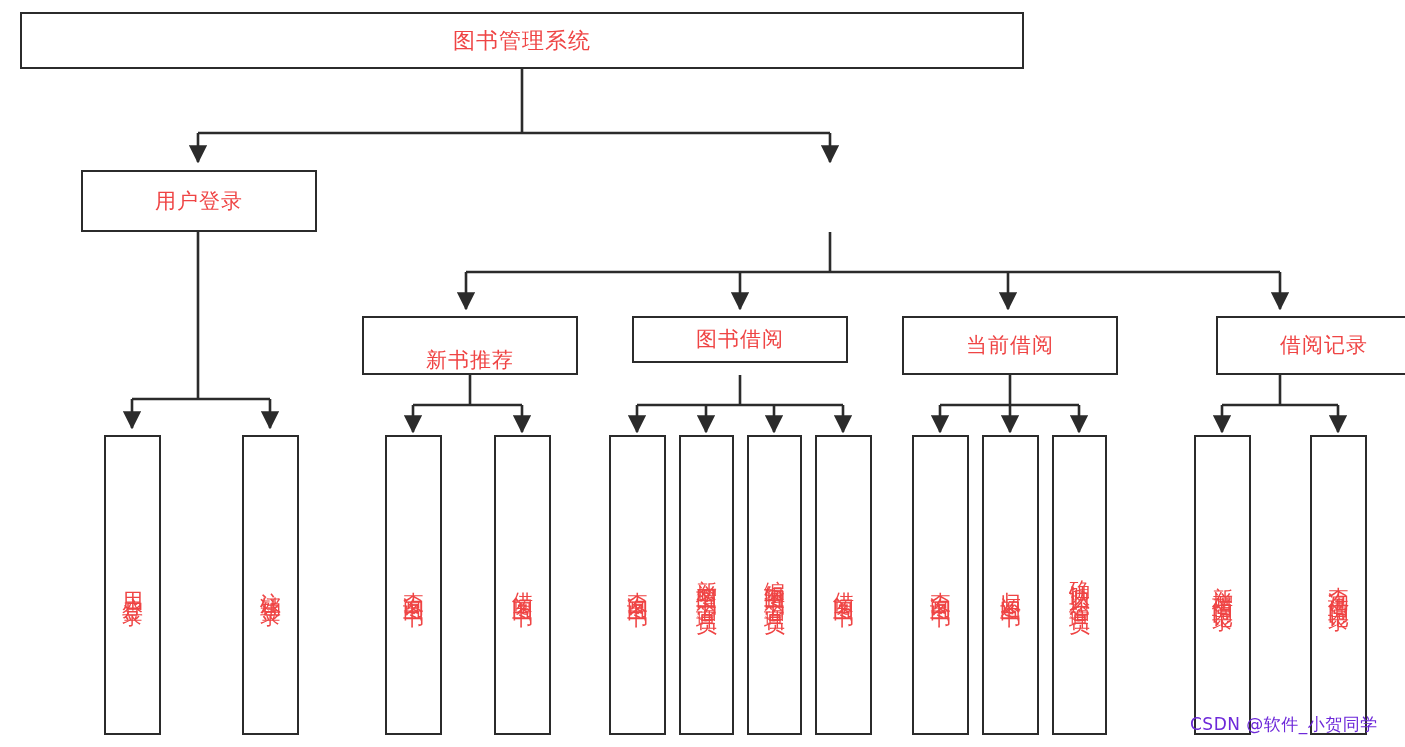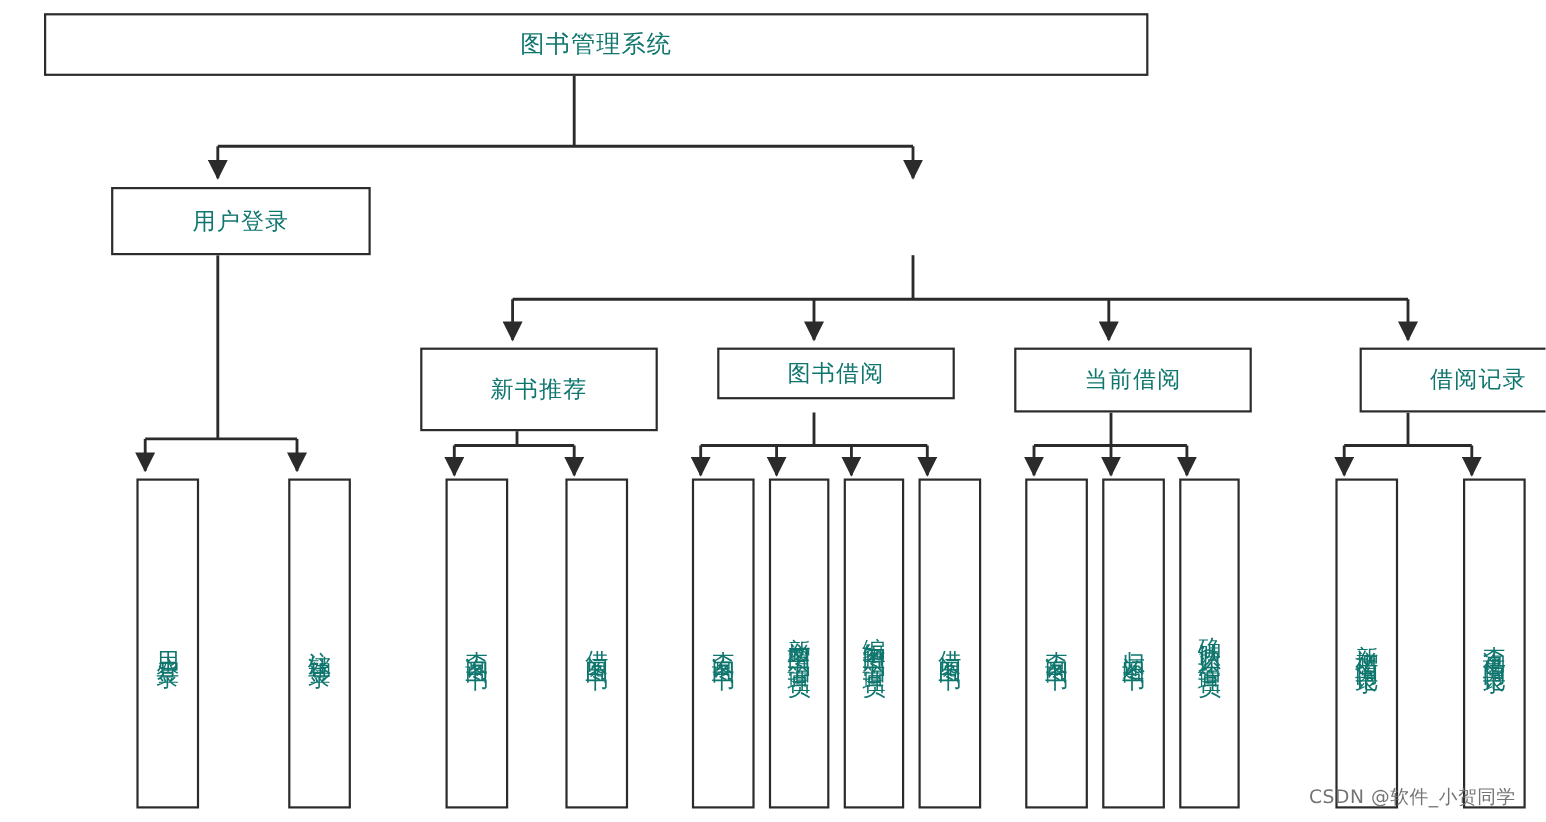--- a/index.html
+++ b/index.html
@@ -10,23 +10,22 @@
   }
   #canvas{position:relative;width:1405px;height:747px;background:#fff;}
   svg.wires{position:absolute;left:0;top:0;width:1405px;height:747px;overflow:visible;}
 
   .node{
     position:absolute;
     box-sizing:border-box;
     background:#ffffff;
     border:2.5px solid #2b2b2b;
     display:flex;align-items:center;justify-content:center;
-    color:#0f766e;
+    color:#ef4444;
     z-index:2;
-    margin-left:20px;
   }
   .node .lbl{
     display:block;
     text-align:center;
     line-height:1.18;
     white-space:nowrap;
   }
   
   .h-node .lbl{font-size:21px;letter-spacing:1px;}
   .root .lbl{font-size:22px;letter-spacing:1px;}
@@ -41,21 +40,21 @@
     line-height:1.05;
     white-space:nowrap;
     max-height:292px;
   }
   .v-node.tall .lbl{max-height:292px;}
 
   .watermark{
     position:absolute;
     left:1190px;top:713px;
     font-size:17px;
-    color:#737373;
+    color:#6d28d9;
     letter-spacing:0.5px;
     white-space:nowrap;
     z-index:5;
     pointer-events:none;
   }
 </style>
 </head>
 <body>
 
 <div id="canvas">
@@ -112,21 +111,21 @@
 
   <div class="node h-node root" style="left:20px;top:12px;width:1004px;height:57px;">
     <span class="lbl">图书管理系统</span>
   </div>
 
   <div class="node h-node" style="left:81px;top:170px;width:236px;height:62px;">
     <span class="lbl">用户登录</span>
   </div>
 
 
-  <div class="node h-node" style="left:362px;top:316px;width:216px;height:76px;">
+  <div class="node h-node" style="left:362px;top:316px;width:216px;height:59px;align-items:flex-end;">
     <span class="lbl">新书推荐</span>
   </div>
 
   <div class="node h-node" style="left:632px;top:316px;width:216px;height:47px;">
     <span class="lbl">图书借阅</span>
   </div>
 
   <div class="node h-node" style="left:902px;top:316px;width:216px;height:59px;">
     <span class="lbl">当前借阅</span>
   </div>

